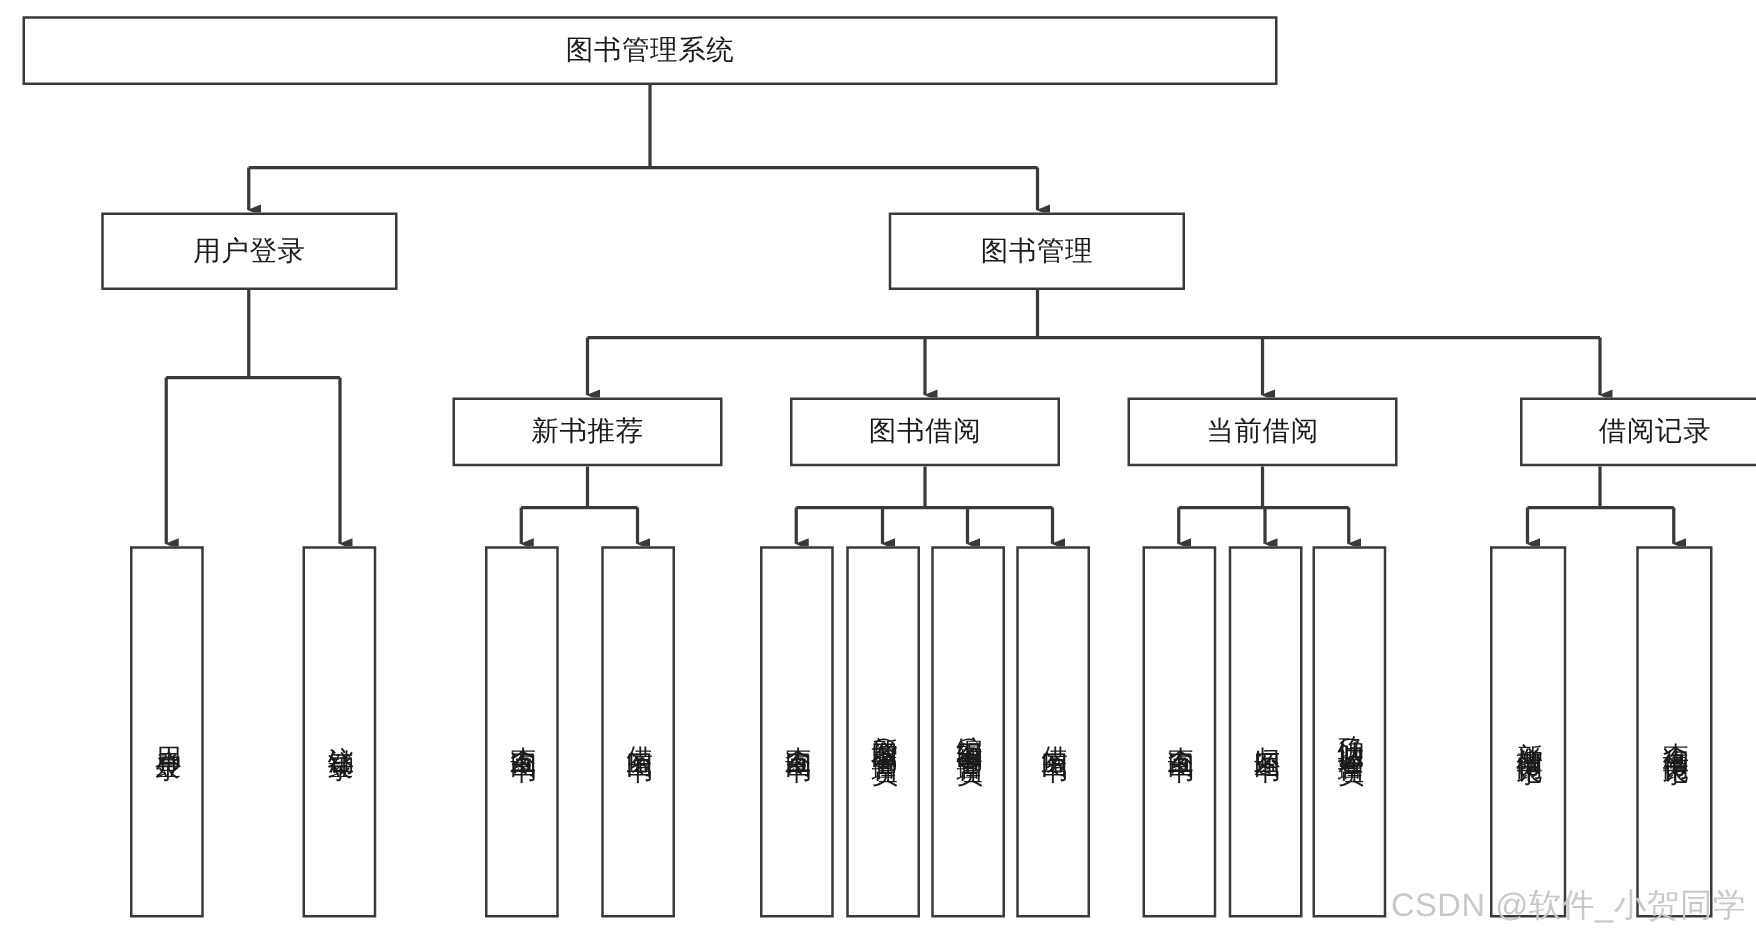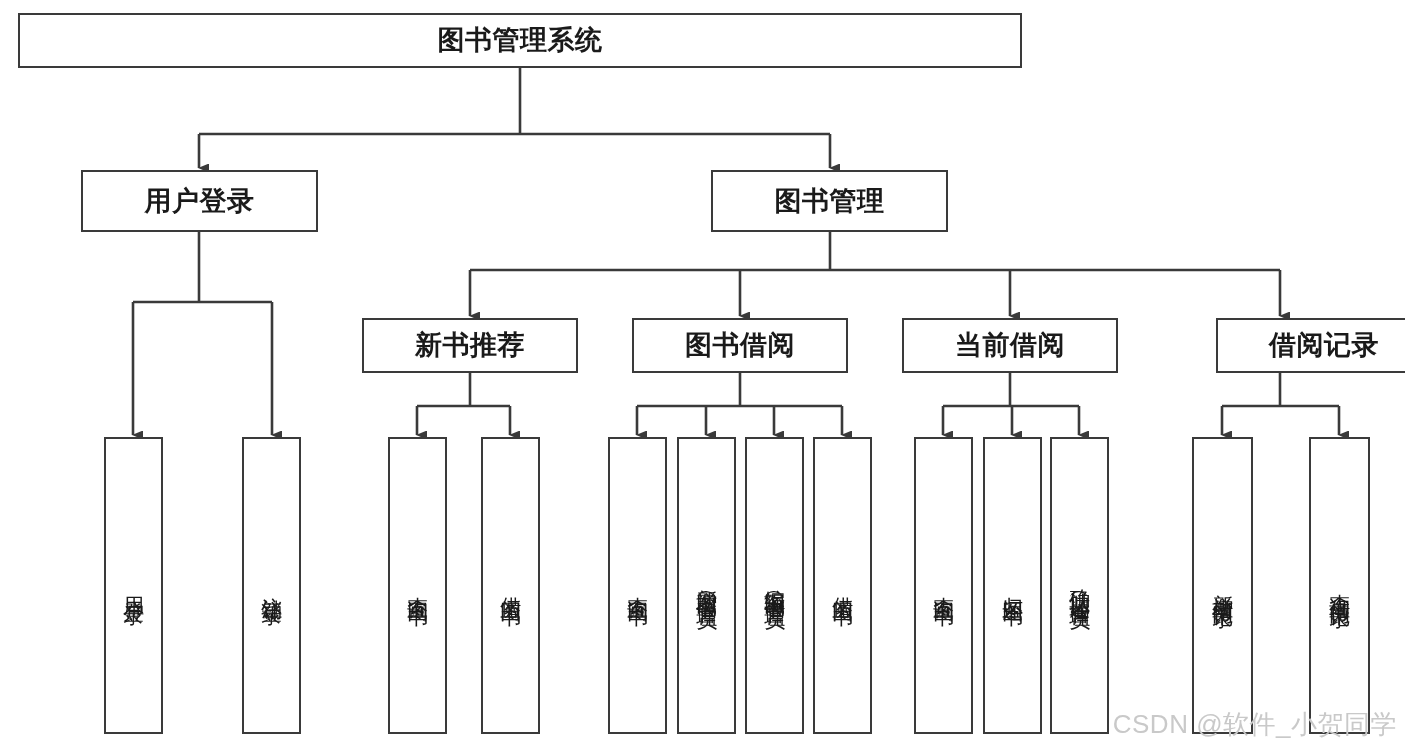--- a/index.html
+++ b/index.html
@@ -30,24 +30,23 @@
     position: absolute;
     box-sizing: border-box;
     background: #ffffff;
     border: 2px solid #3a3a3a;
     display: flex;
     align-items: center;
     justify-content: center;
     color: #1a1a1a;
   }
   .node.horiz {
-    font-size: 27px;
+    font-size: 22px;
     letter-spacing: 0.5px;
     line-height: 1.2;
-    font-weight: bold;
   }
   .node.vert {
     writing-mode: vertical-rl;
     text-orientation: upright;
     font-size: 21px;
     letter-spacing: 3px;
     line-height: 1.25;
     padding: 4px 0;
     text-align: center;
   }

